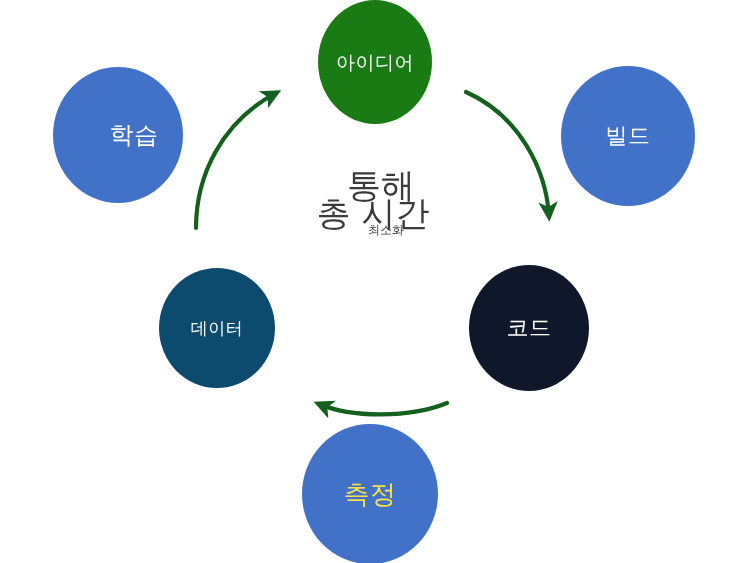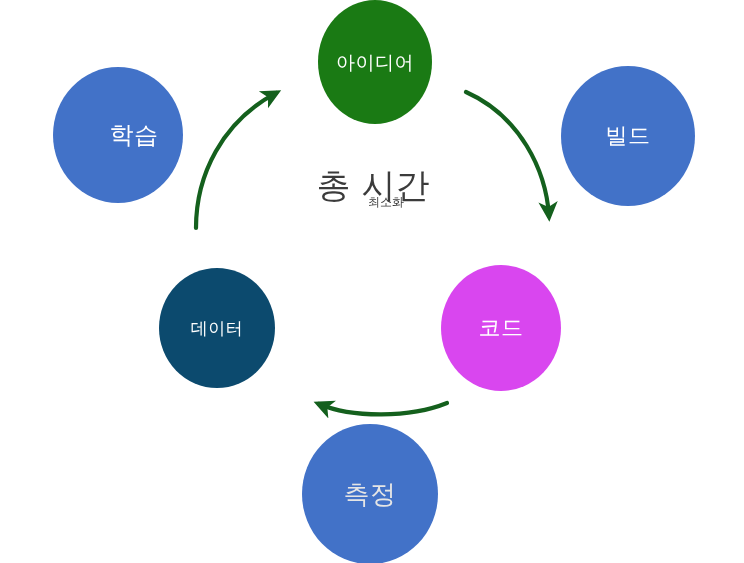--- a/index.html
+++ b/index.html
@@ -92,34 +92,35 @@
   </svg>
 
   <div class="node" id="node-idea" style="left: 318px; top: 0px; width: 114px; height: 124px; background: rgb(26, 122, 20);">
     <span class="node-label" style="font-size: 19px; color: rgb(255, 255, 255);">아이디어</span>
   </div>
 
   <div class="node" id="node-build" style="left: 561px; top: 66px; width: 134px; height: 140px; background: rgb(66, 114, 200);">
     <span class="node-label" style="font-size: 22px; color: rgb(255, 255, 255);">빌드</span>
   </div>
 
-  <div class="node" id="node-code" style="left: 441px; top: 265px; width: 120px; height: 126px; background: #d946ef;">
+  <div class="node" id="node-code" style="left: 469px; top: 265px; width: 120px; height: 126px; background: #0f172a;">
     <span class="node-label" style="font-size: 22px; color: rgb(255, 255, 255);">코드</span>
   </div>
 
   <div class="node" id="node-measure" style="left: 302px; top: 424px; width: 136px; height: 140px; background: rgb(66, 114, 200);">
-    <span class="node-label" style="font-size: 26px; color: #e5e5e5;">측정</span>
+    <span class="node-label" style="font-size: 26px; color: #fde047;">측정</span>
   </div>
 
   <div class="node" id="node-data" style="left: 159px; top: 268px; width: 116px; height: 120px; background: #0c4a6e;">
     <span class="node-label" style="font-size: 17px; color: rgb(255, 255, 255);">데이터</span>
   </div>
 
   <div class="node" id="node-learn" style="left: 53px; top: 67px; width: 130px; height: 136px; background: rgb(66, 114, 200);">
     <span class="node-label" style="font-size: 24px; color: rgb(255, 255, 255); margin-left: 32px;">학습</span>
   </div>
 
   <div id="center-text" style="color: rgb(59, 59, 59);">
+    <span class="line l2">통해</span>
     <span class="line l3">총 시간</span>
     <span class="line small">최소화</span>
   </div>
 
 </div>
 
 </body></html>

